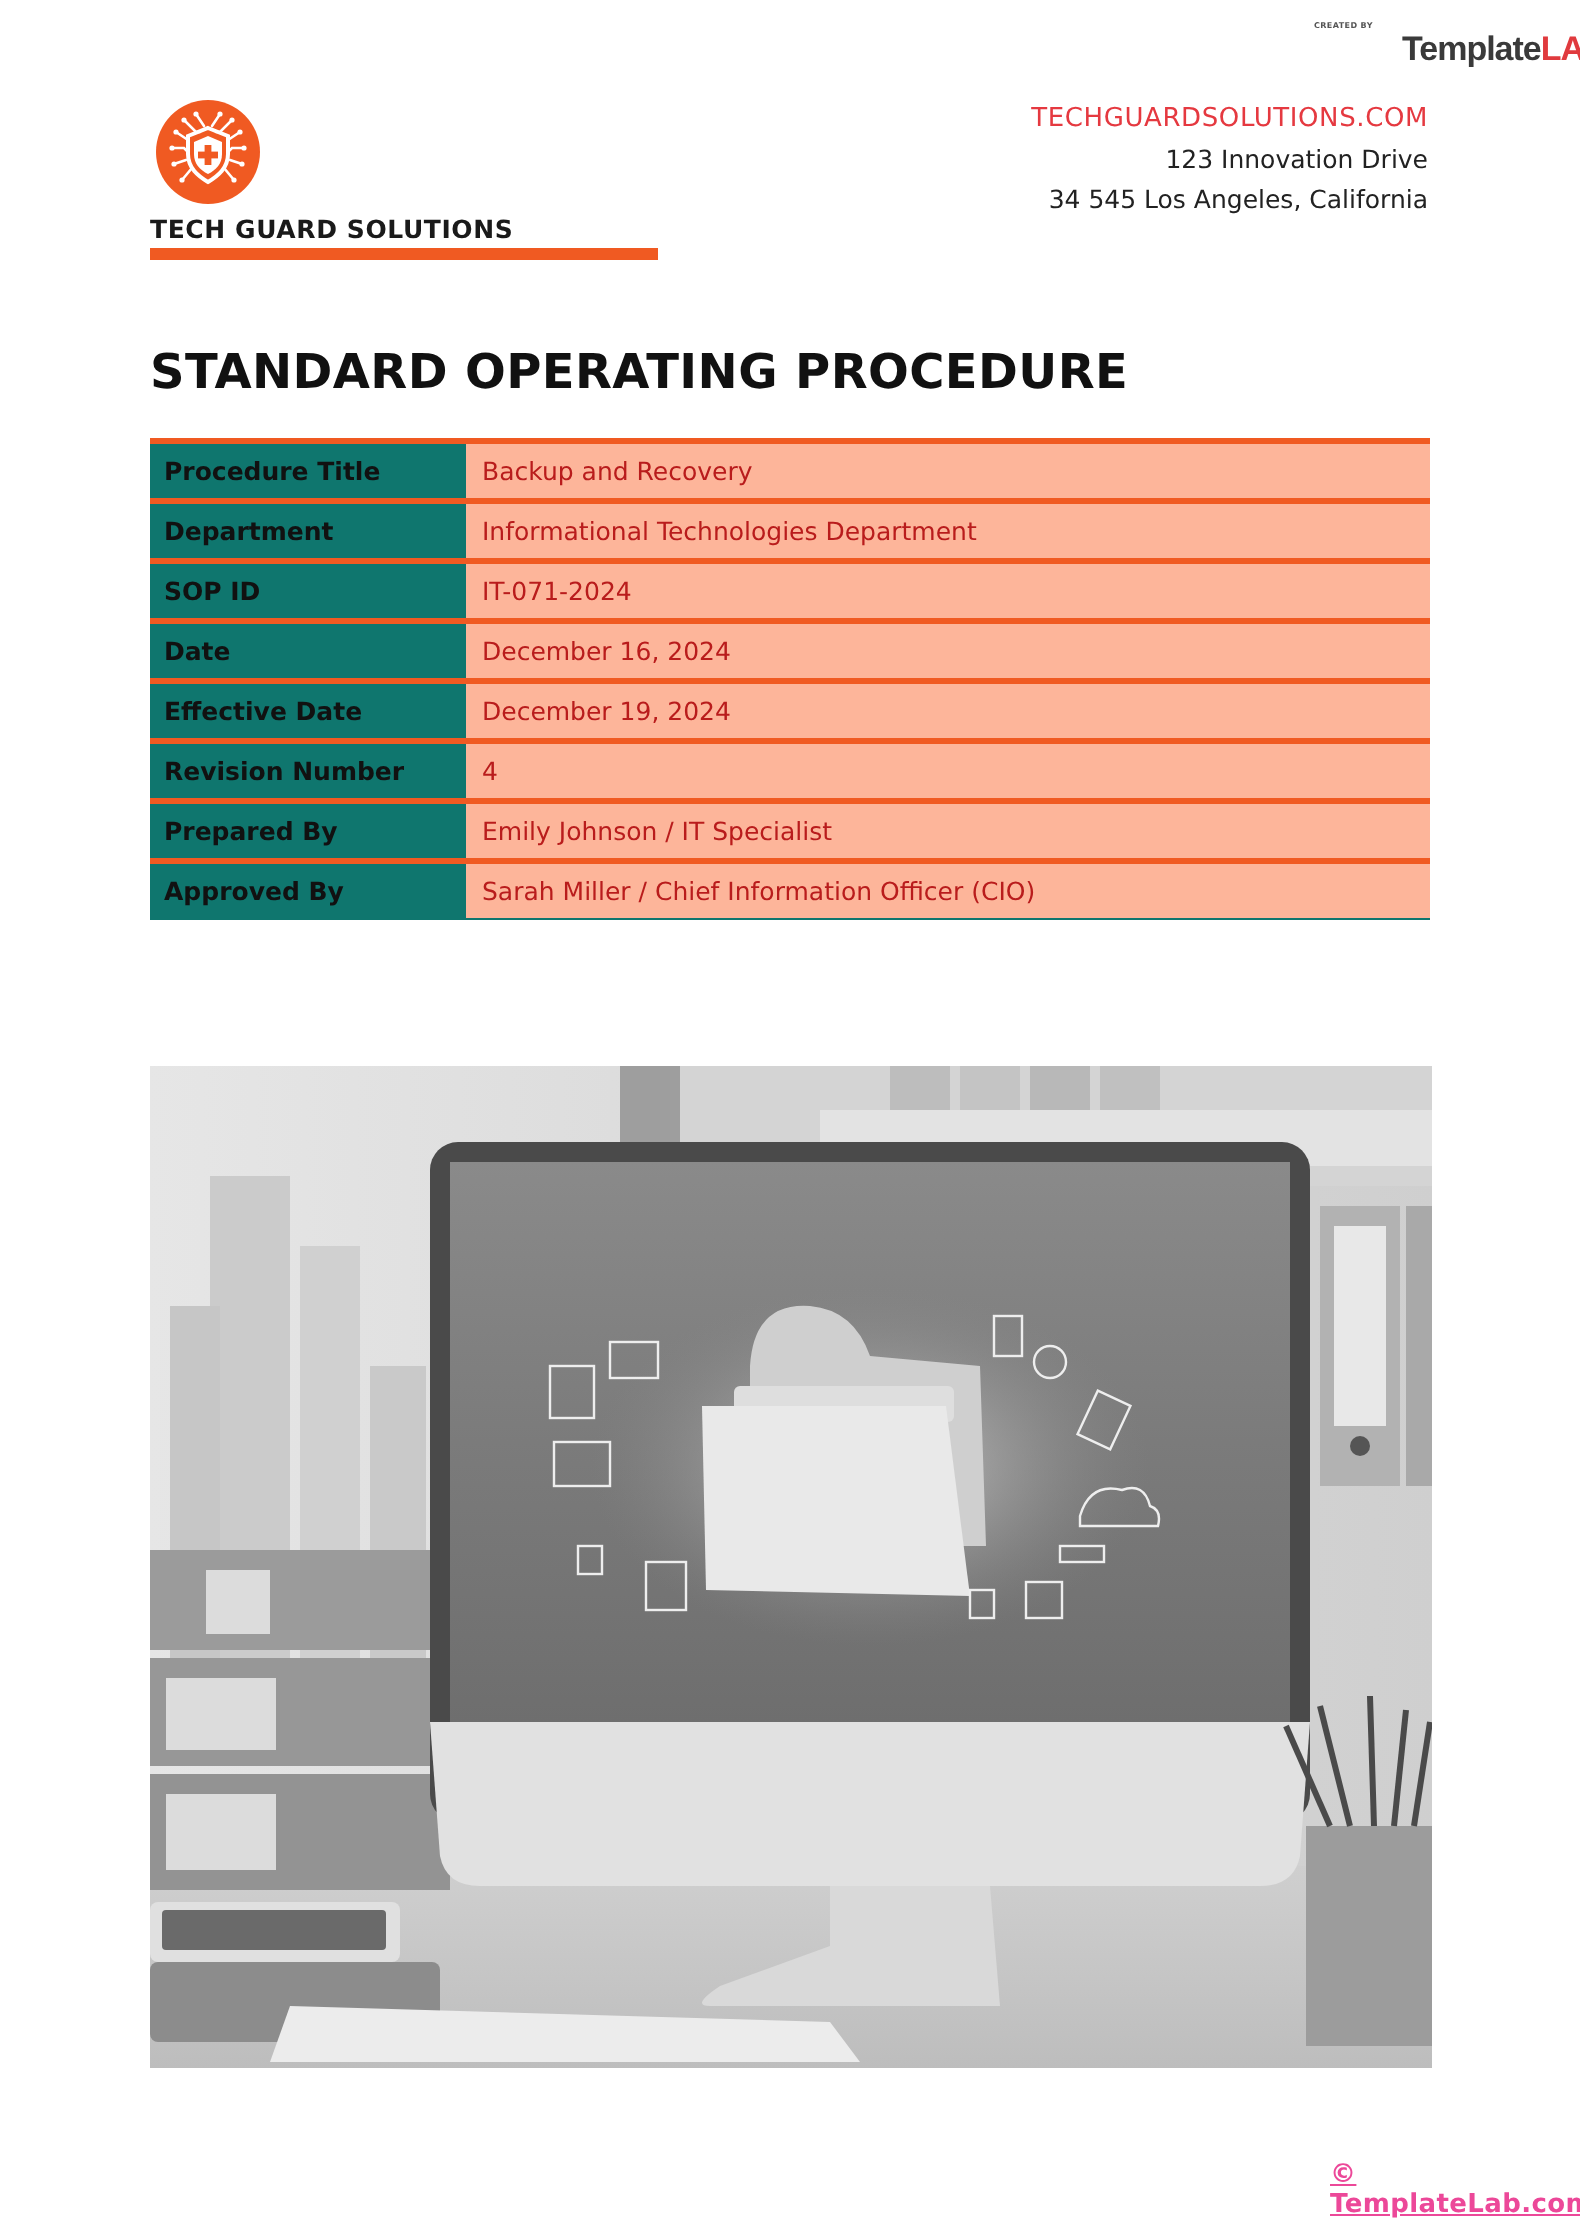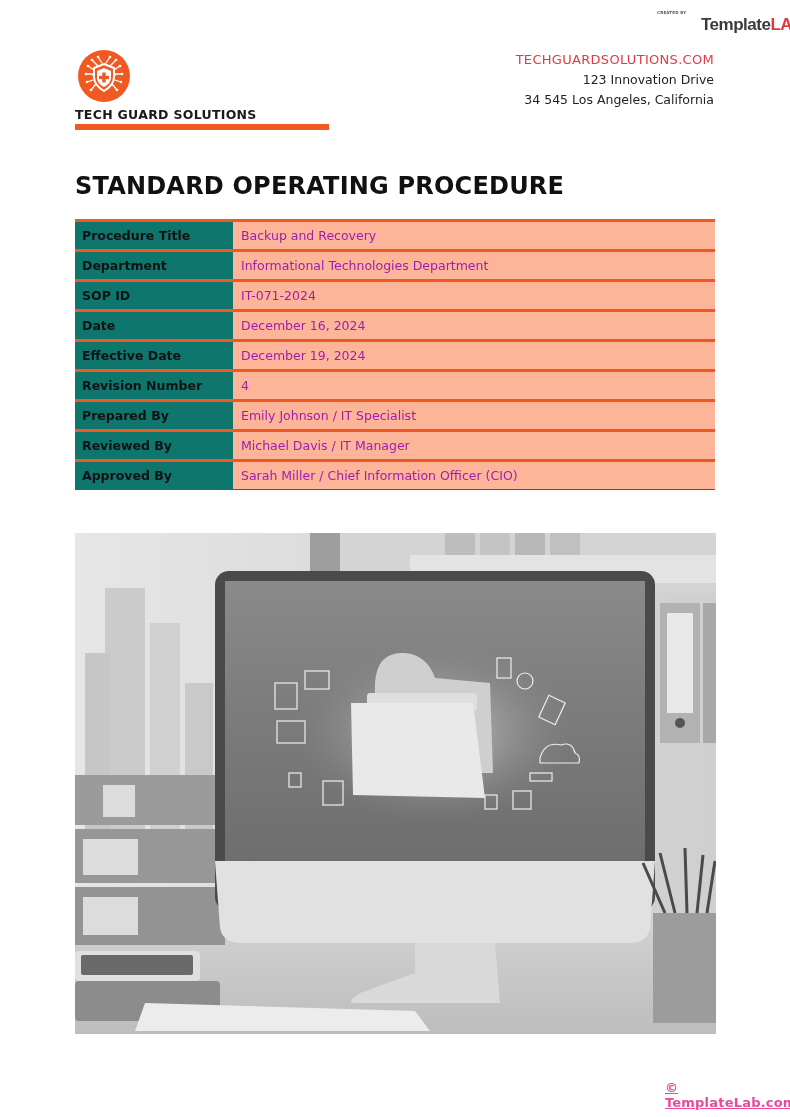--- a/index.html
+++ b/index.html
@@ -18,21 +18,21 @@
   .contact { position:absolute; right:76px; top:50px; text-align:right; font-family:"DejaVu Sans", sans-serif; }
   .contact .web { font-size:13px; color:#e53940; letter-spacing:0.3px; line-height:20px; }
   .contact .line { font-size:12.5px; color:#222; line-height:20px; }
 
   .doc-title { position:absolute; left:75px; top:172px; font-size:24px; font-weight:bold; color:#111; letter-spacing:0.2px; font-family:"DejaVu Sans", sans-serif;text-align:center; }
 
   .info-table { position:absolute; left:75px; top:219px; width:640px; border-collapse:collapse; }
   .info-table tr td { height:27px; border-top:3px solid #f05a22; font-size:12.5px; padding:0 0 0 7px; vertical-align:middle; }
   .info-table tr:last-child td { border-bottom:1px solid #0f766e; }
   .info-table td.label { width:151px; background:#0f766e; font-weight:bold; color:#111; }
-  .info-table td.value { background:#fdb59a; color:#a21caf; padding-left:8px; }
+  .info-table td.value { background:#fdb59a; color:#b91c1c; padding-left:8px; }
 
   .hero { position:absolute; left:75px; top:533px; width:641px; height:501px; overflow:hidden; background:#d7d7d7; }
 
   .footer-link { position:absolute; left:620px; top:1080px; font-size:13px; font-weight:bold; color:#ec4899; text-decoration:underline; letter-spacing:0.2px; font-family:"DejaVu Sans", sans-serif;margin-left:45px; }
 </style>
 </head>
 <body>
 
 <div class="tl-brand">
   <div class="tl-created">CREATED BY</div>
@@ -109,24 +109,20 @@
       <td class="label">Effective Date</td>
       <td class="value">December 19, 2024</td>
     </tr>
     <tr>
       <td class="label">Revision Number</td>
       <td class="value">4</td>
     </tr>
     <tr>
       <td class="label">Prepared By</td>
       <td class="value">Emily Johnson / IT Specialist</td>
-    </tr>
-    <tr>
-      <td class="label">Reviewed By</td>
-      <td class="value">Michael Davis / IT Manager</td>
     </tr>
     <tr>
       <td class="label">Approved By</td>
       <td class="value">Sarah Miller / Chief Information Officer (CIO)</td>
     </tr>
   </tbody>
 </table>
 
 <div class="hero">
   <svg width="641" height="501" viewBox="0 0 641 501">

